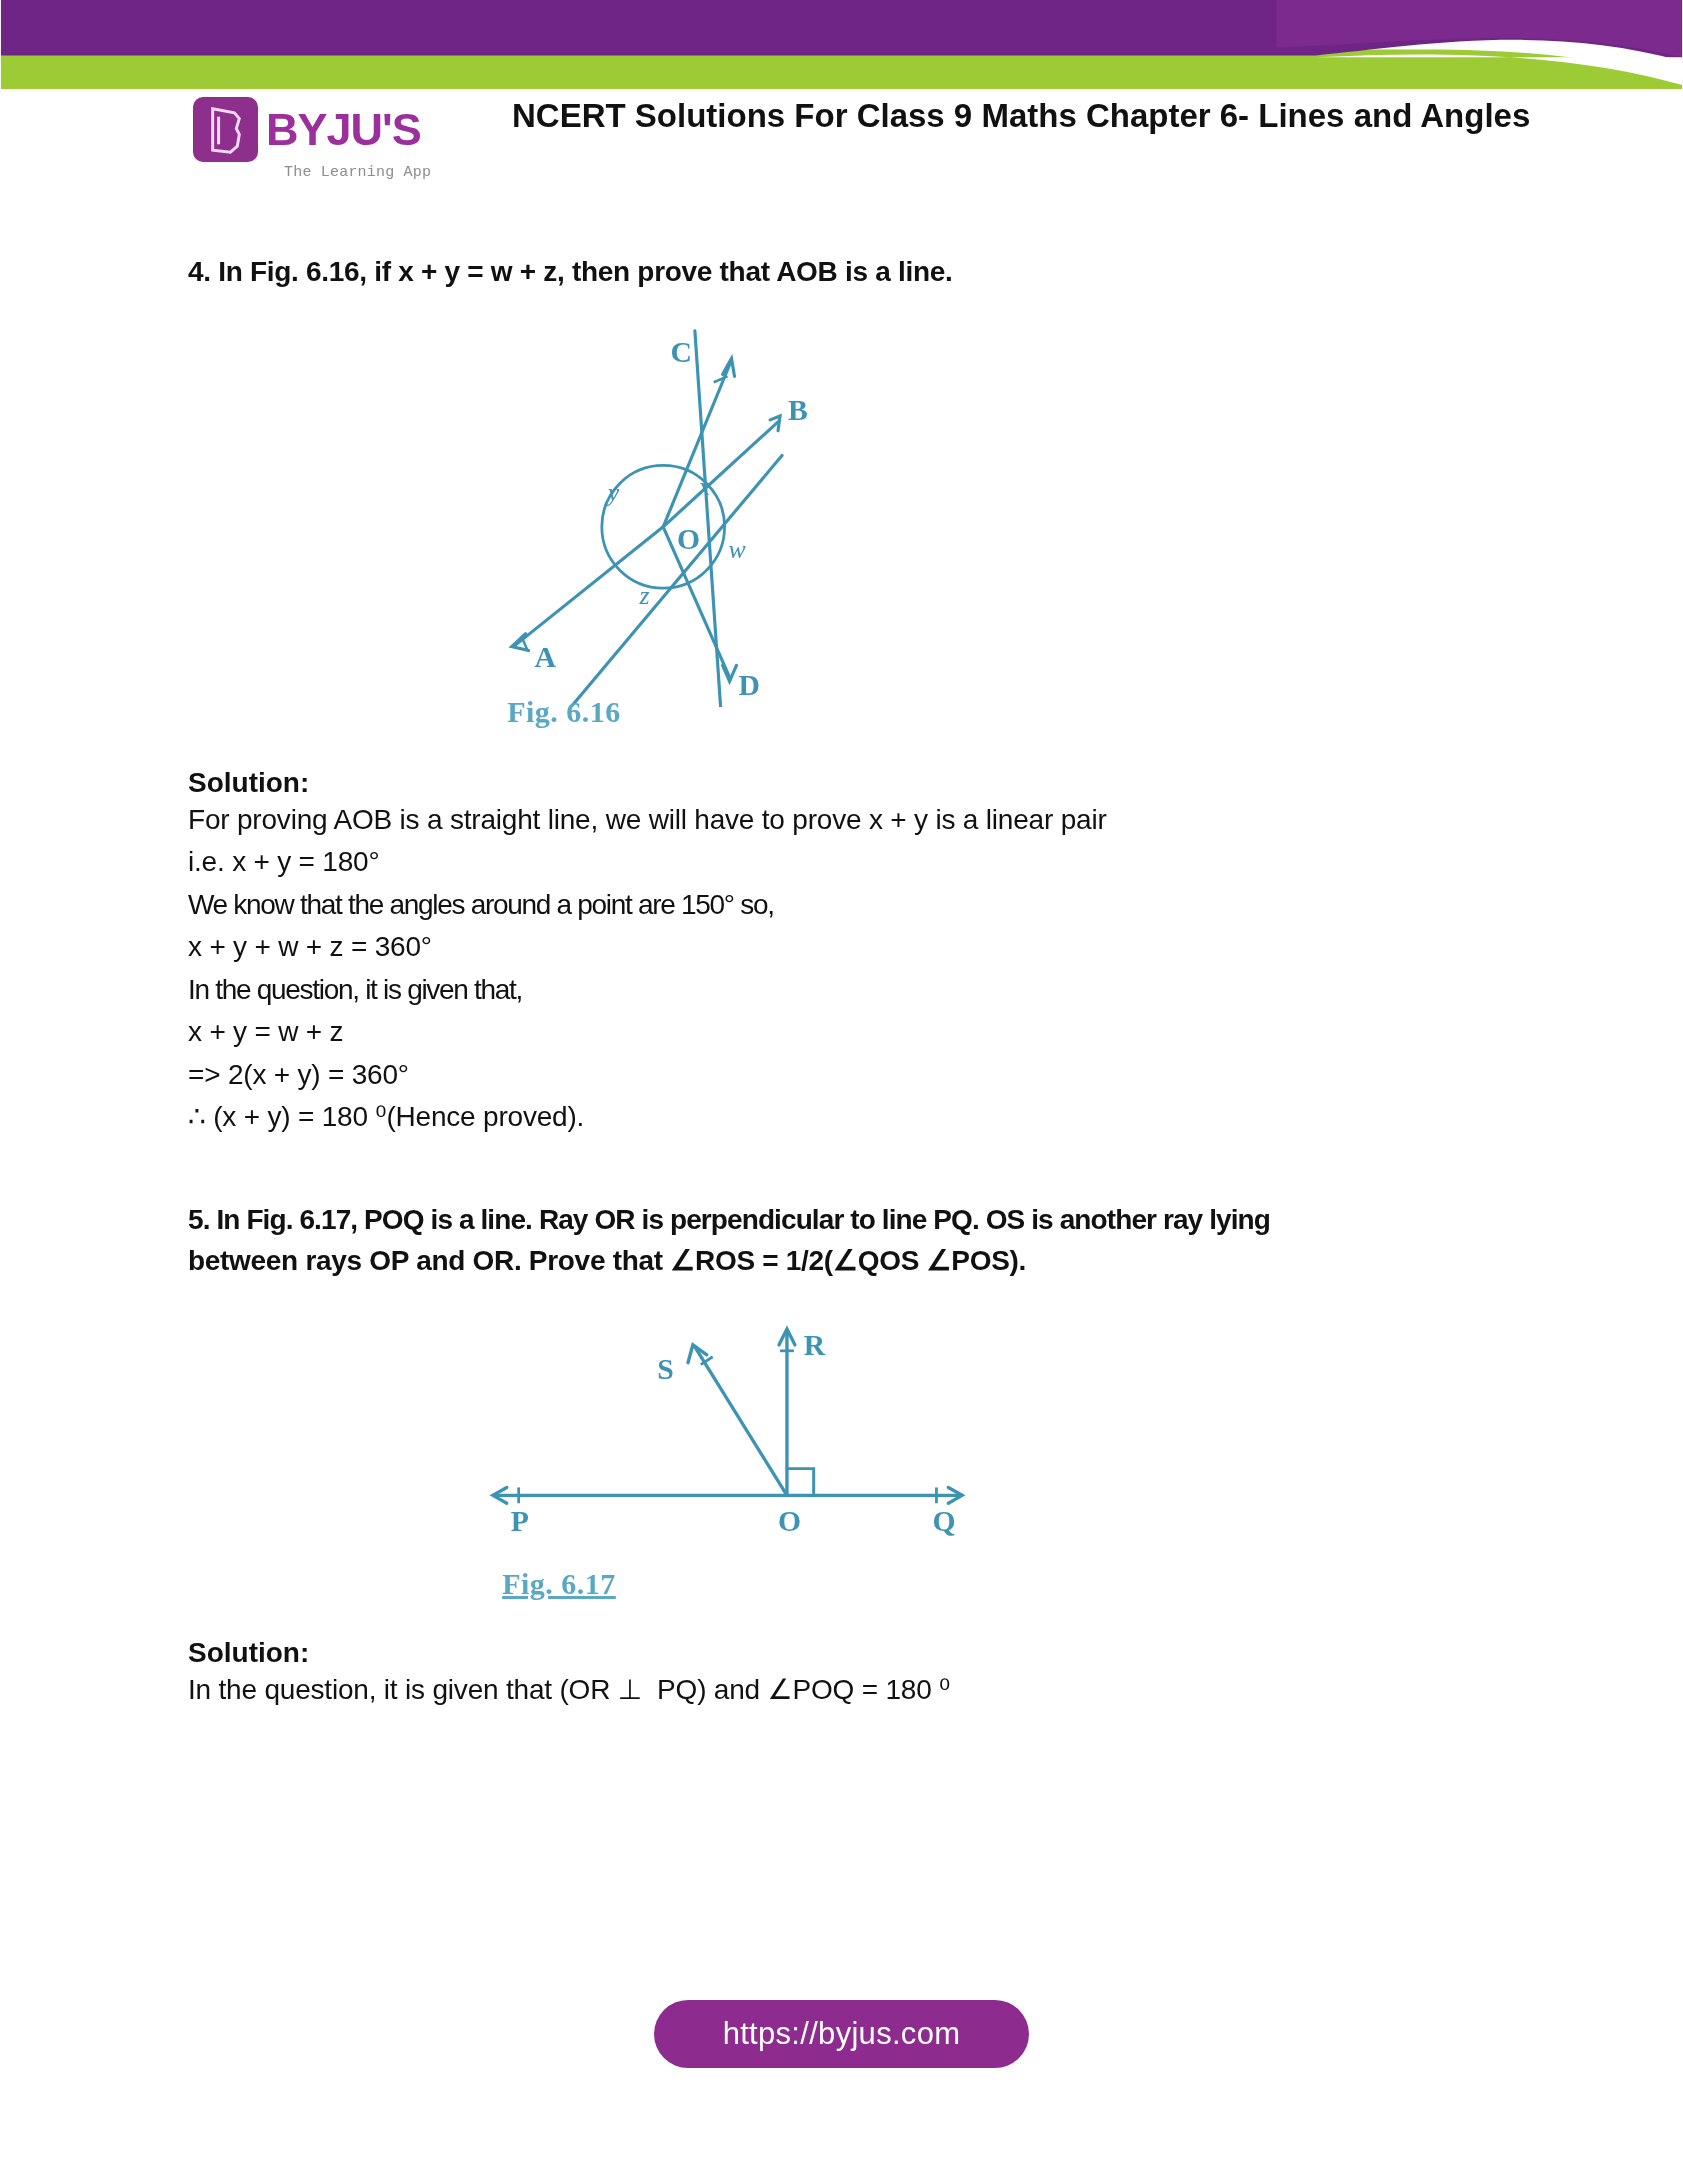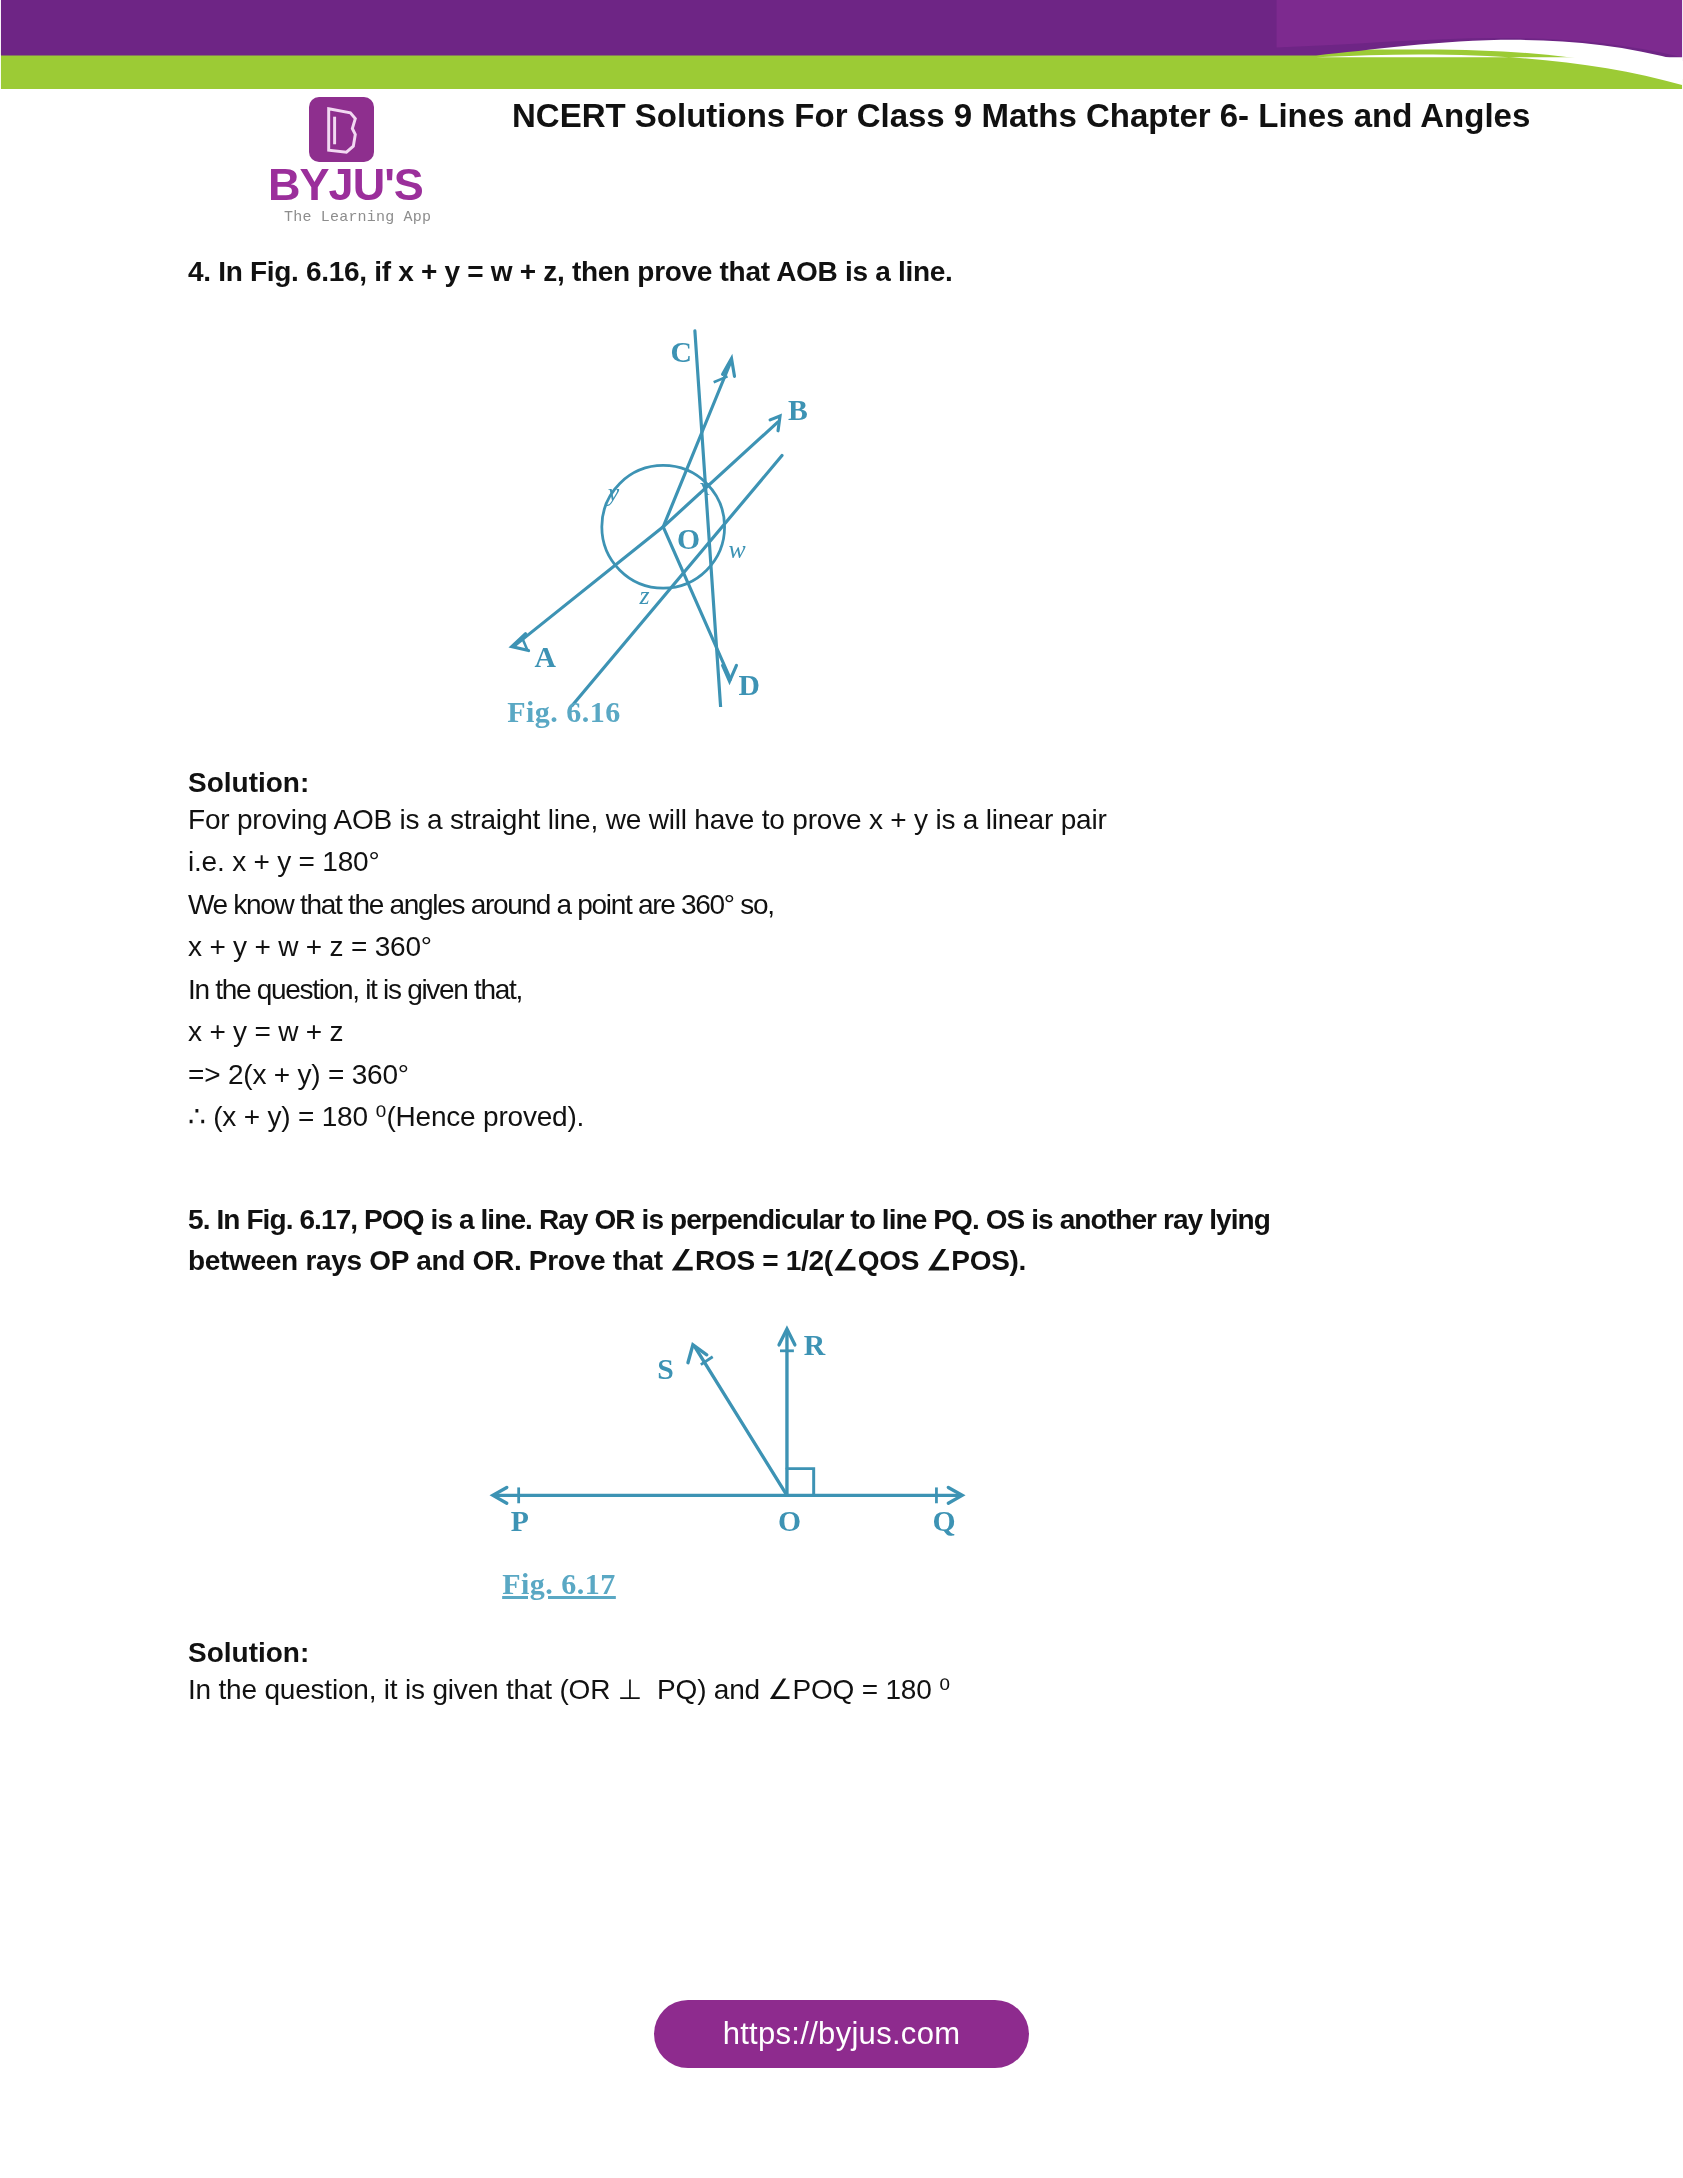--- a/index.html
+++ b/index.html
@@ -18,21 +18,21 @@
 
   
   .header {
     position: absolute;
     top: 91px; left: 0; width: 1683px;
     display: flex;
     align-items: flex-start;
     padding-left: 193px;
   }
   .logo-block { width: 297px; flex: none; padding-top: 6px; }
-  .logo-row { display: flex; align-items: center; flex-direction: column; }
+  .logo-row { display: flex; align-items: center; }
   .logo-mark {
     width: 65px; height: 65px;
     background: #8e2f8e;
     border-radius: 10px;
     position: relative;
     flex: none;
   }
   .logo-mark svg { position: absolute; top: 0; left: 0; }
   .logo-word {
     font-family: "Liberation Sans", sans-serif;
@@ -211,21 +211,21 @@
       <text class="fig-var" x="546" y="250">w</text>
       <text class="fig-var" x="456" y="296">z</text>
     </svg>
   </div>
 
   <div class="fig-caption" style="margin-top:-16px; padding-right:634px;">Fig. 6.16</div>
 
   <div class="sol-head" style="margin-top:38px;">Solution:</div>
   <div class="sol-line">For proving AOB is a straight line, we will have to prove x + y is a linear pair</div>
   <div class="sol-line">i.e. x + y = 180°</div>
-  <div class="sol-line squish">We know that the angles around a point are 360° so,</div>
+  <div class="sol-line squish">We know that the angles around a point are 150° so,</div>
   <div class="sol-line">x + y + w + z = 360°</div>
   <div class="sol-line squish">In the question, it is given that,</div>
   <div class="sol-line">x + y = w + z</div>
   <div class="sol-line">=&gt; 2(x + y) = 360°</div>
   <div class="sol-line">∴ (x + y) = 180 ⁰(Hence proved).</div>
 
   <div class="q-text tight" style="margin-top:61px;">5. In Fig. 6.17, POQ is a line. Ray OR is perpendicular to line PQ. OS is another ray lying</div>
   <div class="q-text">between rays OP and OR. Prove that ∠ROS = 1/2(∠QOS ∠POS).</div>
 
   <div class="fig-wrap" style="margin-top:26px;">

